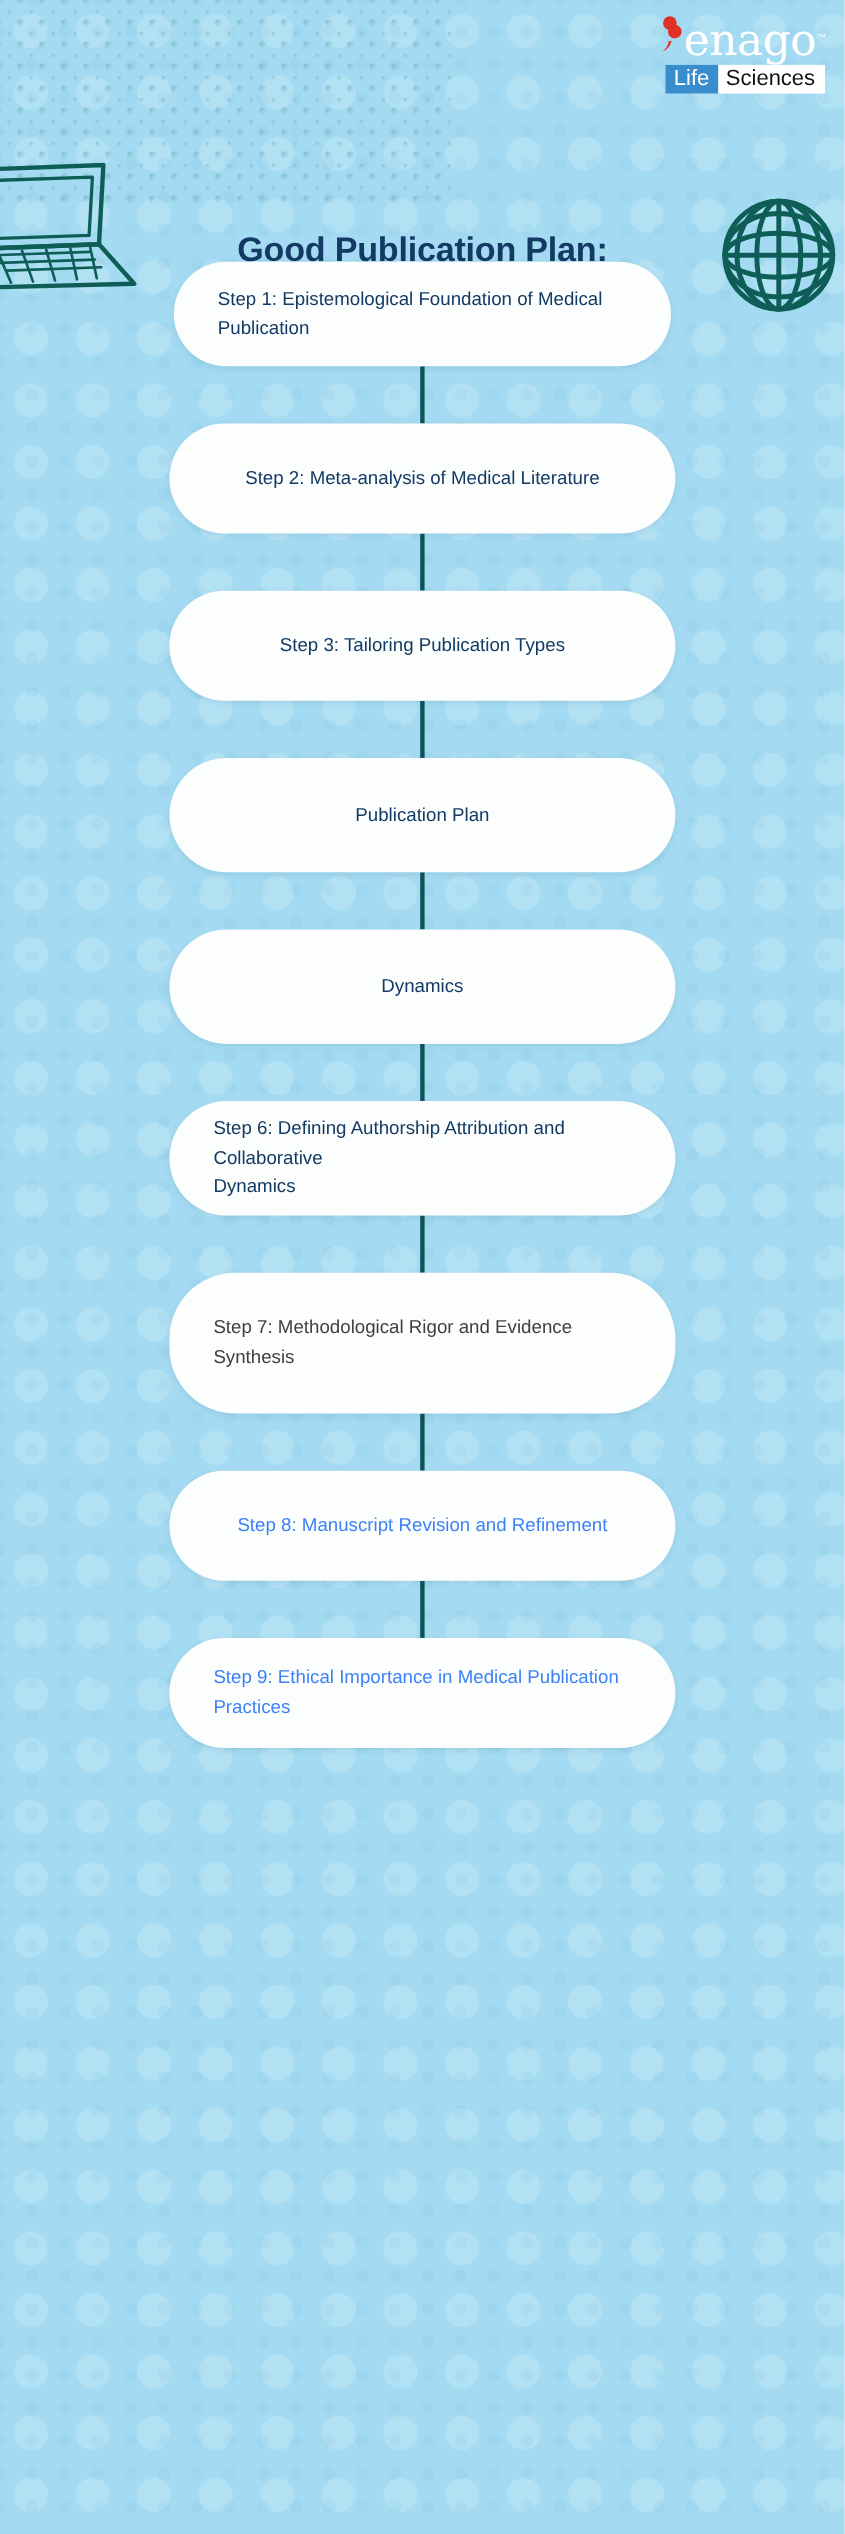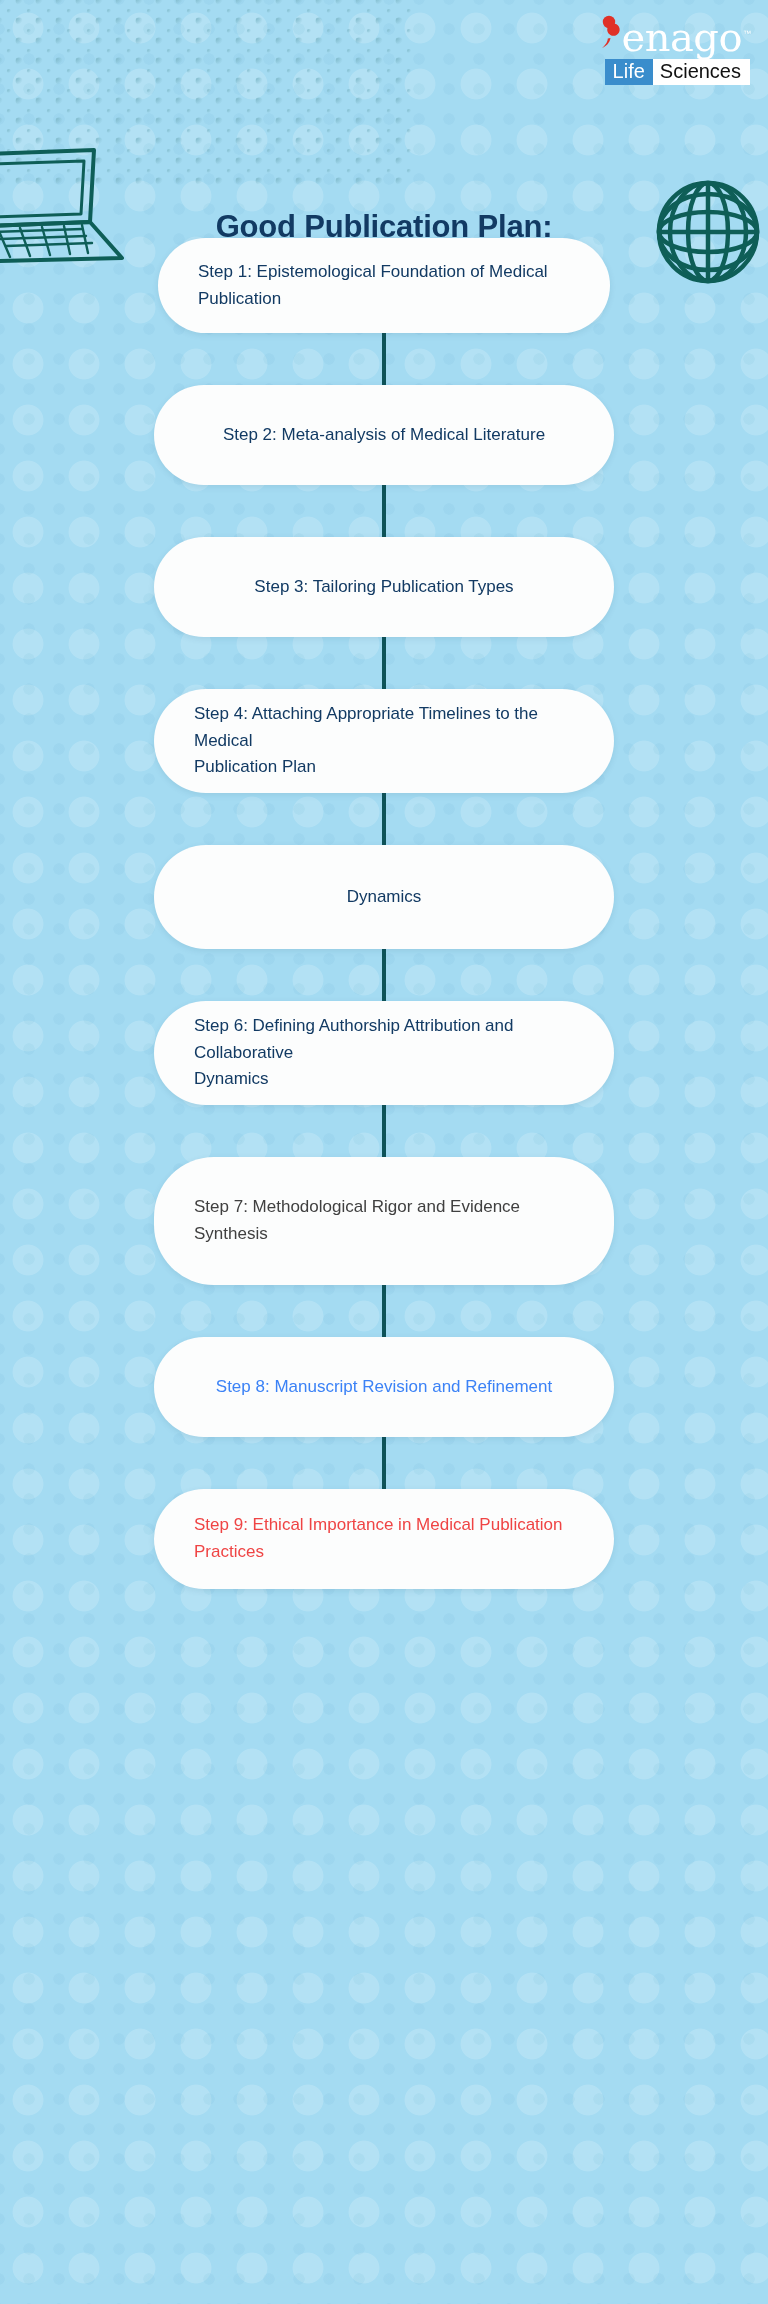--- a/index.html
+++ b/index.html
@@ -290,21 +290,20 @@
         <div class="card" style="width: 460px; height: 100px; background: rgb(252, 253, 253); color: rgb(18, 58, 99);">
           <span class="card-text">
             <span class="l">Step 3: Tailoring Publication Types</span>
           </span>
         </div>
       </div>
       <div class="connector" style="height: 52px; background: rgb(14, 83, 88);"></div>
       <div class="step-wrap">
         <div class="card" style="width: 460px; height: 104px; background: rgb(252, 253, 253); color: rgb(18, 58, 99);">
           <span class="card-text">
-            <span class="l">Step 4: Attaching Appropriate Timelines to the Medical</span>
             <span class="l">Publication Plan</span>
           </span>
         </div>
       </div>
       <div class="connector" style="height: 52px; background: rgb(14, 83, 88);"></div>
       <div class="step-wrap">
         <div class="card" style="width: 460px; height: 104px; background: rgb(252, 253, 253); color: rgb(18, 58, 99);">
           <span class="card-text">
             <span class="l">Dynamics</span>
           </span>
@@ -330,21 +329,21 @@
       <div class="connector" style="height: 52px; background: rgb(14, 83, 88);"></div>
       <div class="step-wrap">
         <div class="card" style="width: 460px; height: 100px; background: rgb(252, 253, 253); color: #3b82f6;">
           <span class="card-text">
             <span class="l">Step 8: Manuscript Revision and Refinement</span>
           </span>
         </div>
       </div>
       <div class="connector" style="height: 52px; background: rgb(14, 83, 88);"></div>
       <div class="step-wrap">
-        <div class="card" style="width: 460px; height: 100px; background: rgb(252, 253, 253); color: #ef4444;">
+        <div class="card" style="width: 460px; height: 100px; background: rgb(252, 253, 253); color: #3b82f6;">
           <span class="card-text">
             <span class="l">Step 9: Ethical Importance in Medical Publication Practices</span>
           </span>
         </div>
       </div>
     </div>
 
 </div>
 
 </body></html>

